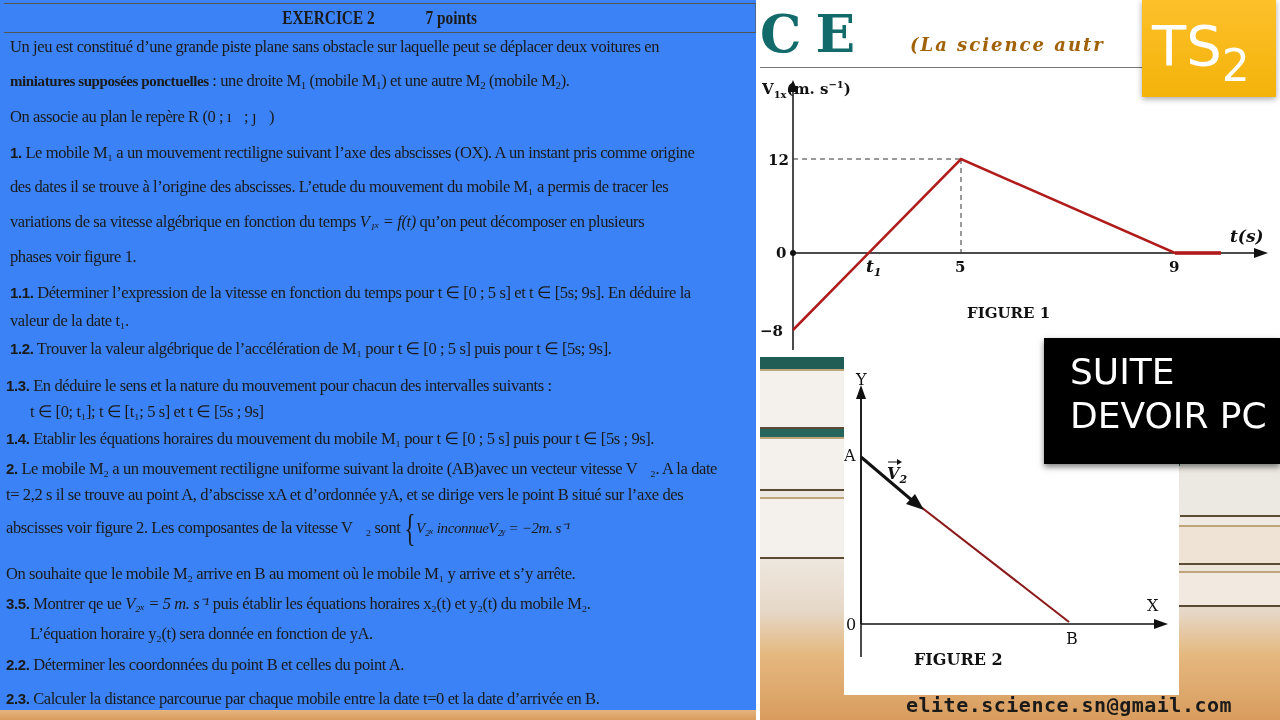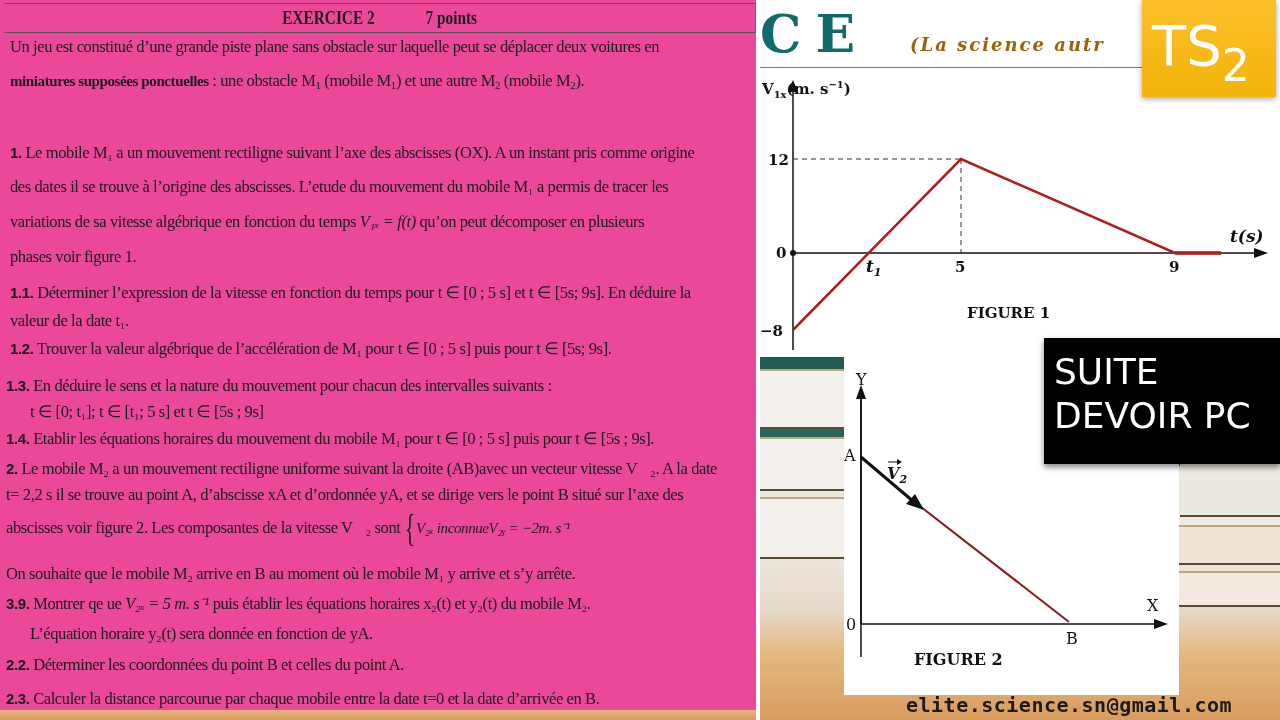--- a/index.html
+++ b/index.html
@@ -1,20 +1,20 @@
 <!DOCTYPE html>
 <html><head>
   <meta charset="utf-8">
   <style>
     * { box-sizing: border-box; margin: 0; padding: 0; }
     html, body { width: 1280px; height: 720px; overflow: hidden; background: #ffffff; }
     body { position: relative; font-family: "Liberation Serif", serif; color: #1a1a1a; }
 
     
-    #doc { position: absolute; left: 0; top: 0; width: 760px; height: 720px; background: #ec4899; }
+    #doc { position: absolute; left: 0; top: 0; width: 760px; height: 720px; background: #3b82f6; }
     .hdr-box {
       position: absolute; left: 4px; top: 3px; width: 752px; height: 30px;
       border: 1px solid #555; border-left: none;
       display: flex; justify-content: center; align-items: center; gap: 60px;
       font-family: "Liberation Serif", serif; font-size: 18px; font-weight: bold;
       transform: scaleX(0.85); transform-origin: left;
       width: 885px;
     }
     .line {
       position: absolute; left: 10px; white-space: nowrap;
@@ -53,36 +53,37 @@
       background: linear-gradient(180deg, #1f5c54 0%, #2a6a60 30%, #e8e4dc 30%, #f1ede6 50%, #e6d8c8 70%, #e4b87f 82%, #d99c5e 100%); }
     .bg-books .b { position: absolute; background: #f4f1ec; border-top: 2px solid #bfa57a; border-bottom: 2px solid #5b4b33; }
 
     .fig1 { position: absolute; left: 0; top: 70px; width: 524px; height: 290px; }
     .fig2-card { position: absolute; left: 88px; top: 357px; width: 335px; height: 338px; background: #fff; }
     .email { position: absolute; left: 150px; top: 693px; font-family: "DejaVu Sans Mono", monospace; font-weight: bold;
       font-size: 20px; color: #1a1a1a; letter-spacing: 0.5px; }
 
     .suite { position: absolute; left: 288px; top: 338px; width: 236px; height: 126px; background: #000;
       color: #fff; font-family: "DejaVu Sans", sans-serif; font-size: 36px; line-height: 44px;
-      padding: 12px 0 0 10px; box-shadow: 0 3px 6px rgba(0,0,0,0.5); letter-spacing: 0px; }
+      padding: 12px 0 0 26px; box-shadow: 0 3px 6px rgba(0,0,0,0.5); letter-spacing: 0px; }
     svg text { font-family: "DejaVu Serif", serif; }
   </style>
 </head>
 <body>
 
 <div id="doc">
   <div class="hdr-box">
     <span>EXERCICE 2</span>
     <span>7 points</span>
   </div>
 
   <div class="line" style="top:37px">Un jeu est constitué d’une grande piste plane sans obstacle sur laquelle peut se déplacer deux voitures en</div>
   <div class="line" style="top:71px">
-    <b style="font-family:'Liberation Serif',serif;font-size:15px">miniatures supposées ponctuelles</b><span> : une obstacle M</span><span class="sub">1</span><span> (mobile M</span><span class="sub">1</span><span>) et une autre M</span><span class="sub">2</span><span> (mobile M</span><span class="sub">2</span><span>).</span>
+    <b style="font-family:'Liberation Serif',serif;font-size:15px">miniatures supposées ponctuelles</b><span> : une droite M</span><span class="sub">1</span><span> (mobile M</span><span class="sub">1</span><span>) et une autre M</span><span class="sub">2</span><span> (mobile M</span><span class="sub">2</span><span>).</span>
   </div>
+  <div class="line" style="top:107px">On associe au plan le repère R (0 ; ı⃗; ȷ⃗)</div>
 
   <div class="line" style="top:143px"><b>1.</b><span> Le mobile M₁ a un mouvement rectiligne suivant l’axe des abscisses (OX). A un instant pris comme origine</span></div>
   <div class="line" style="top:177px">des dates il se trouve à l’origine des abscisses. L’etude du mouvement du mobile M₁ a permis de tracer les</div>
   <div class="line" style="top:212px"><span>variations de sa vitesse algébrique en fonction du temps </span><i class="m">V₁ₓ = f(t)</i><span>  qu’on peut décomposer en plusieurs</span></div>
   <div class="line" style="top:247px">phases voir figure 1.</div>
 
   <div class="line" style="top:283px"><b>1.1.</b><span> Déterminer l’expression de la vitesse en fonction du temps pour t ∈ [0 ; 5 s] et  t ∈ [5s; 9s]. En déduire la</span></div>
   <div class="line" style="top:311px">valeur de la date t₁.</div>
   <div class="line" style="top:339px"><b>1.2.</b><span> Trouver la valeur algébrique de l’accélération de M₁ pour t ∈ [0 ; 5 s] puis pour  t ∈ [5s; 9s].</span></div>
 
@@ -97,21 +98,21 @@
     <span class="brace-wrap">
       <span class="brace">{</span>
       <span class="brace-lines">
         <span>V₂ₓ inconnue</span>
         <span>V₂ᵧ = −2m. s⁻¹</span>
       </span>
     </span>
   </div>
   <div class="line" style="top:564px;left:6px">On souhaite que le mobile M₂ arrive en B au moment où le mobile M₁ y arrive et s’y arrête.</div>
 
-  <div class="line" style="top:591px;left:6px"><b>3.9.</b><span> Montrer qe ue </span><i class="m">V₂ₓ  = 5 m. s⁻¹</i><span>  puis établir les équations horaires x₂(t) et y₂(t) du mobile M₂.</span></div>
+  <div class="line" style="top:591px;left:6px"><b>3.5.</b><span> Montrer qe ue </span><i class="m">V₂ₓ  = 5 m. s⁻¹</i><span>  puis établir les équations horaires x₂(t) et y₂(t) du mobile M₂.</span></div>
   <div class="line indent" style="top:624px">L’équation horaire y₂(t) sera donnée en fonction de yA.</div>
   <div class="line" style="top:655px;left:6px"><b>2.2.</b><span> Déterminer les coordonnées du point B et celles du point A.</span></div>
   <div class="line" style="top:689px;left:6px"><b>2.3.</b><span> Calculer la distance parcourue par chaque mobile entre la date t=0 et la date d’arrivée en B.</span></div>
 
   <div class="wood-bottom"></div>
 </div>
 
 <div id="right">
   <div class="logo-ce">CE</div>
   <div class="logo-tag">(La science autr</div>

